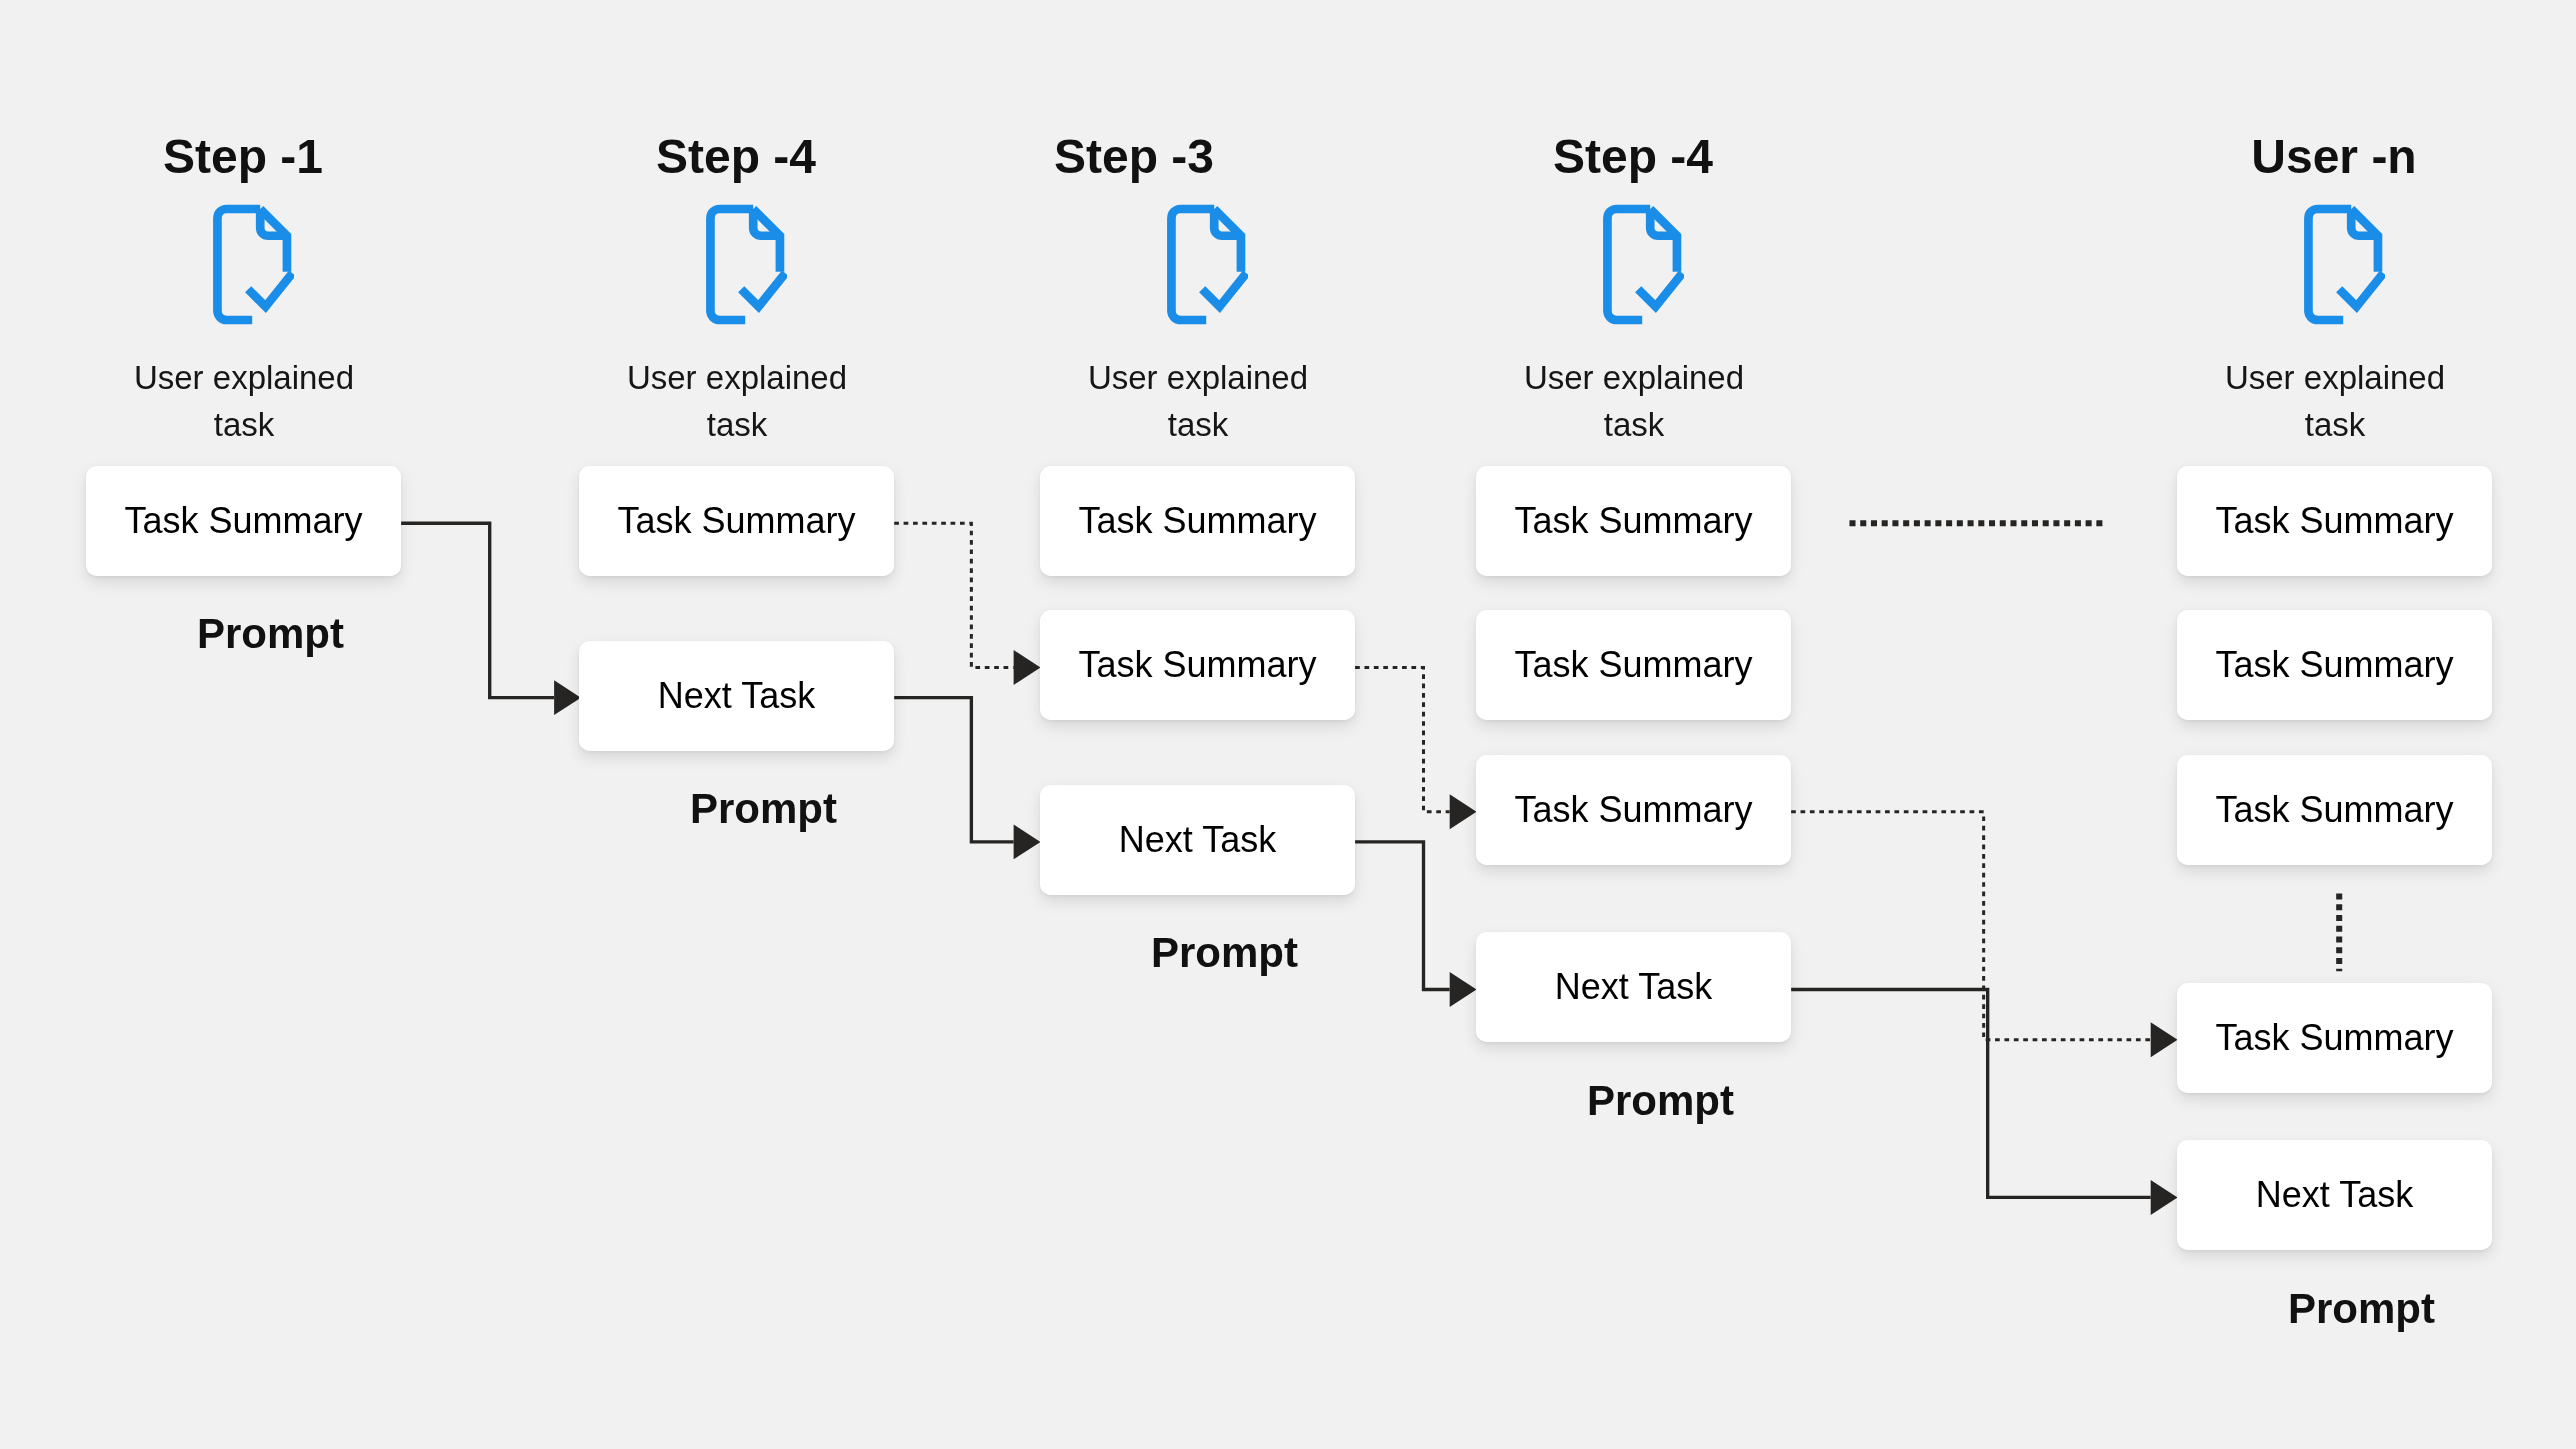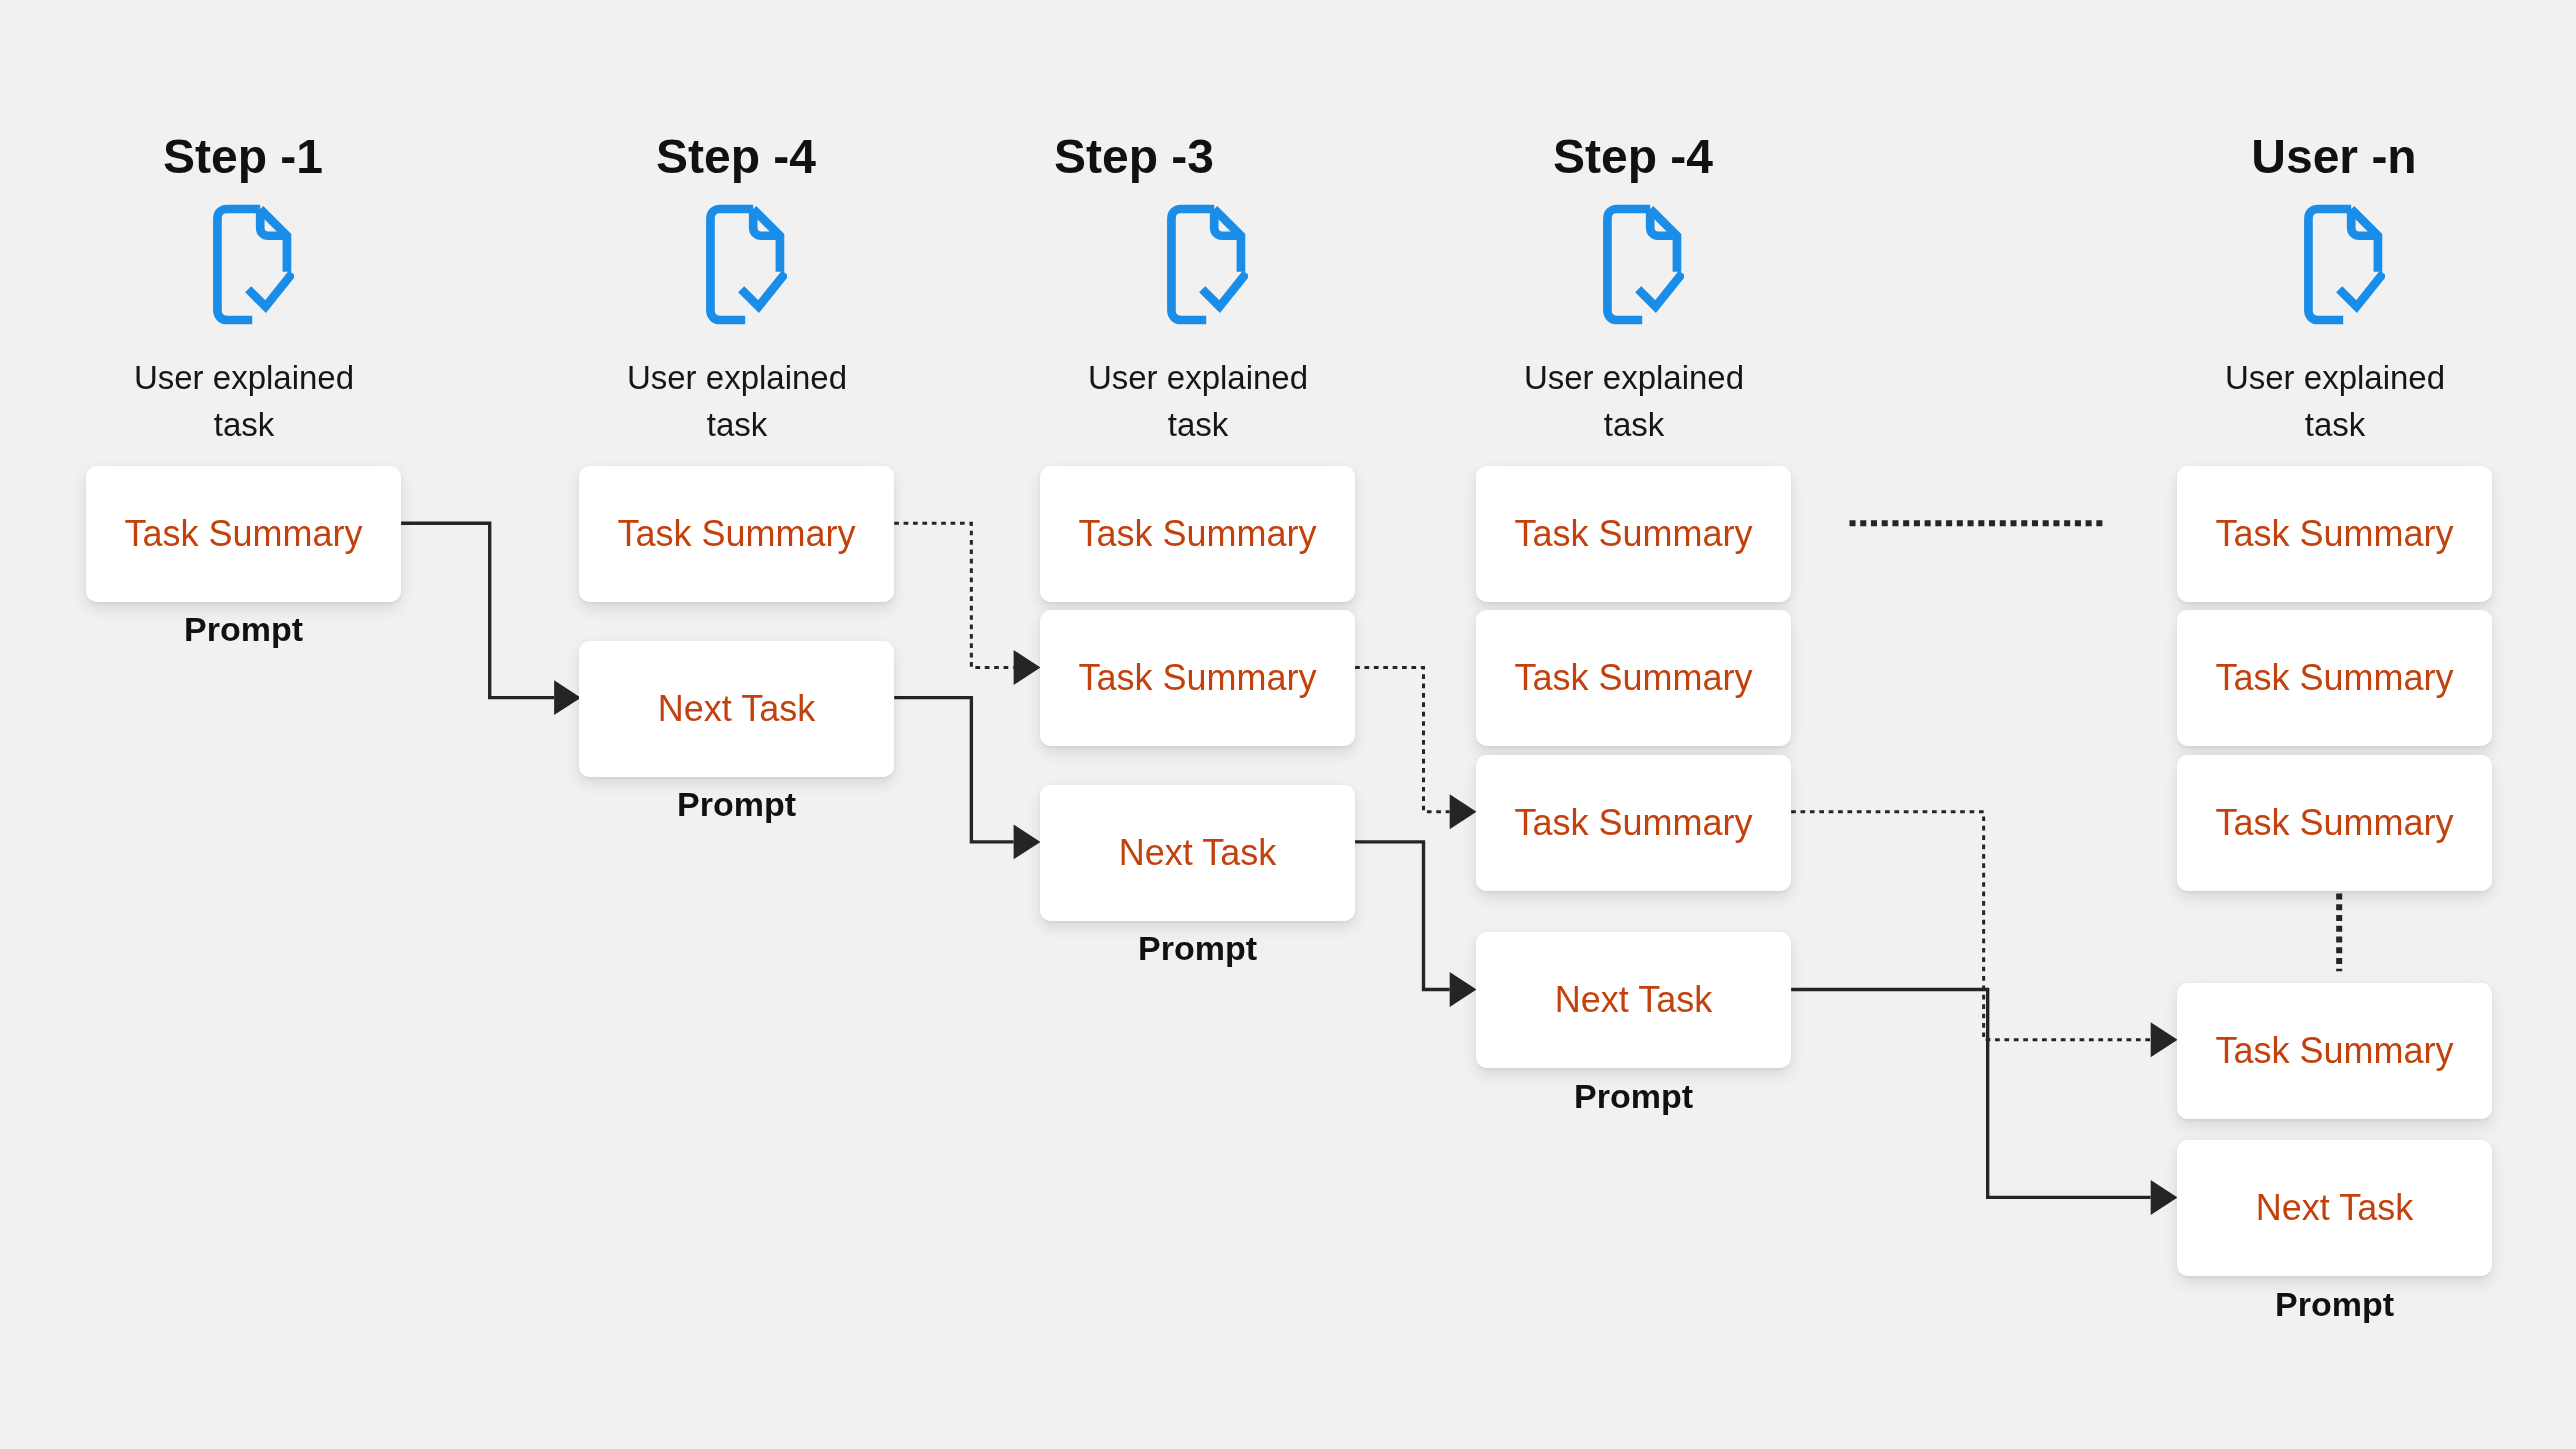--- a/index.html
+++ b/index.html
@@ -15,28 +15,28 @@
   .step-title{
     position:absolute;top:129px;width:268px;text-align:center;
     font-size:48px;font-weight:600;color:#111;white-space:nowrap;
   }
   .doc-icon{position:absolute;top:201px;}
   .user-label{
     position:absolute;top:354px;width:282px;text-align:center;
     font-size:33px;line-height:47px;color:#161616;
   }
   .node{
-    position:absolute;width:315px;height:136px;background:#ffffff;border-radius:10.7px;
+    position:absolute;width:315px;height:110px;background:#ffffff;border-radius:10.7px;
     box-shadow:0 6.7px 14.8px rgba(0,0,0,.10),0 1.3px 3.4px rgba(0,0,0,.05);
     display:flex;align-items:center;justify-content:center;
-    font-size:36px;color:#c2410c;white-space:nowrap;
+    font-size:36px;color:#000000;white-space:nowrap;
   }
   .prompt{
-    position:absolute;width:201px;text-align:center;
-    font-size:34px;font-weight:700;color:#111;white-space:nowrap;
+    position:absolute;width:201px;text-align:right;
+    font-size:42px;font-weight:700;color:#111;white-space:nowrap;
   }
 </style>
 </head>
 <body>
 
 <div class="canvas">
 
   <svg class="overlay" viewBox="0 0 3840 2160">
 
     <path class="s" d="M598 780 H730 V1040 H826"></path>

